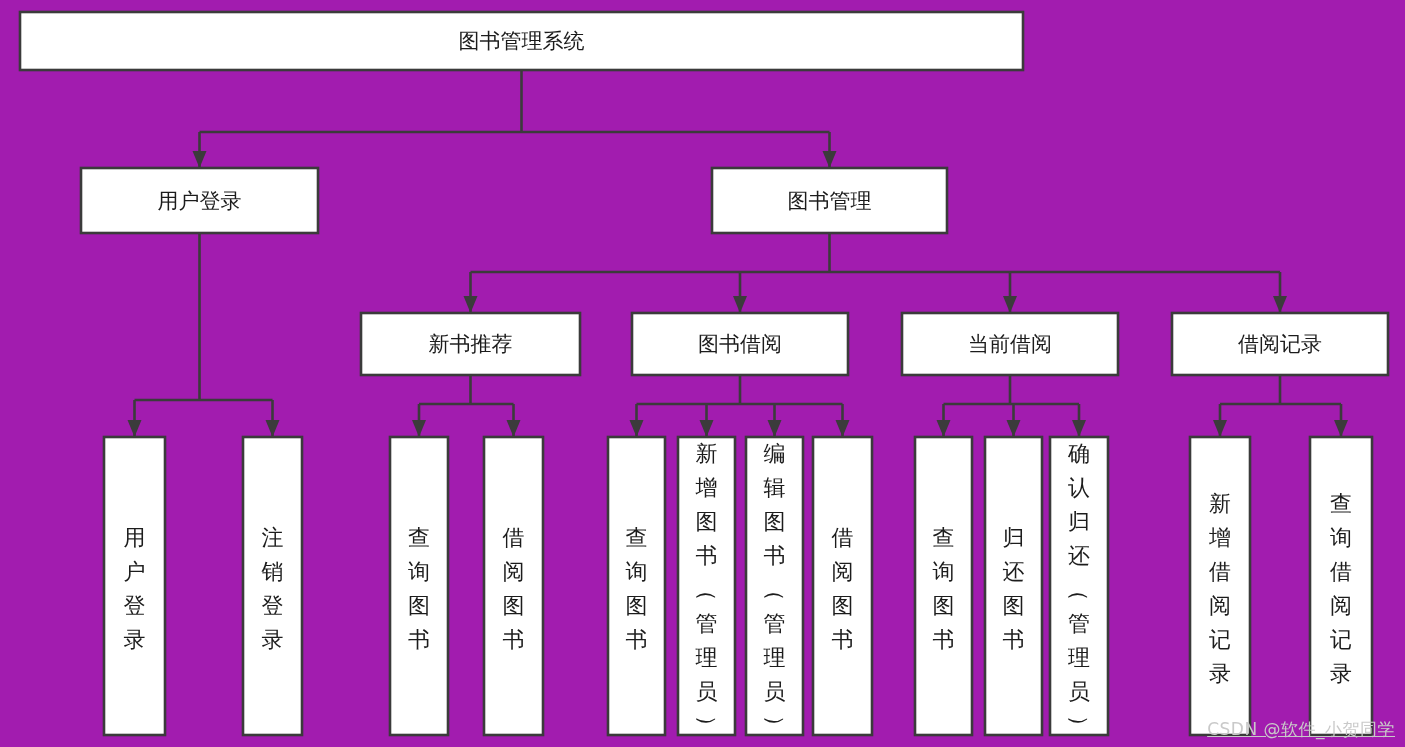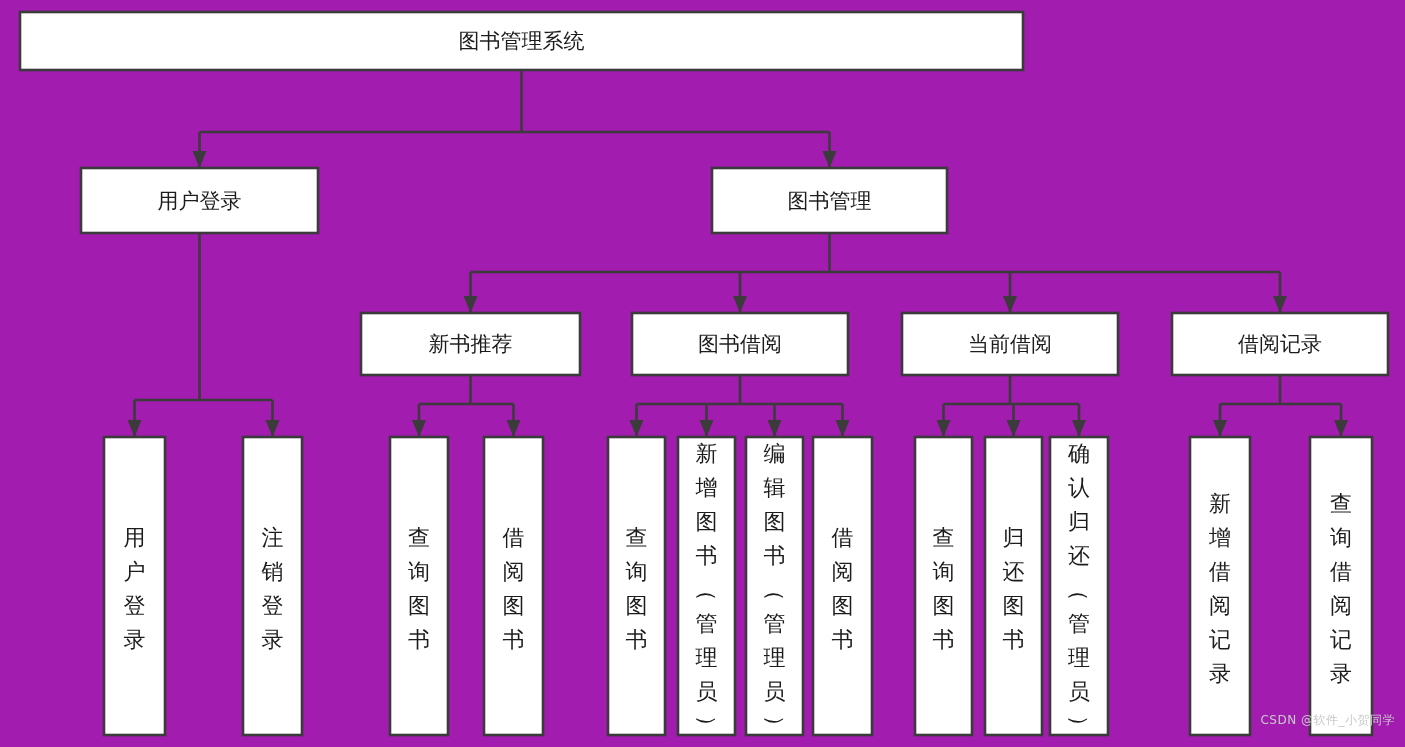--- a/index.html
+++ b/index.html
@@ -50,27 +50,28 @@
     fill: none;
     stroke-linecap: butt;
   }
   .edge-head {
     fill: #3b3b3b;
     stroke: none;
   }
   .watermark {
     position: absolute;
     right: 10px;
-    bottom: 18px;
-    font-family: "DejaVu Sans", "Liberation Sans", sans-serif;
-    font-size: 12px;
+    bottom: 6px;
+    font-family: "DejaVu Sans", "Liberation Sans", sans-serif;
+    font-size: 17px;
     color: #c9c9c9;
     letter-spacing: 0.5px;
     white-space: nowrap;
     user-select: none;
+    text-decoration: underline;
   }
 </style>
 </head>
 <body>
 
 <div id="diagram-root">
   <svg id="flow-svg" viewBox="0 0 1405 747">
     <g id="edges-layer">
         <line class="edge-line" x1="521.5" y1="70" x2="521.5" y2="132"></line>
         <line class="edge-line" x1="199.5" y1="132" x2="829.5" y2="132"></line>

